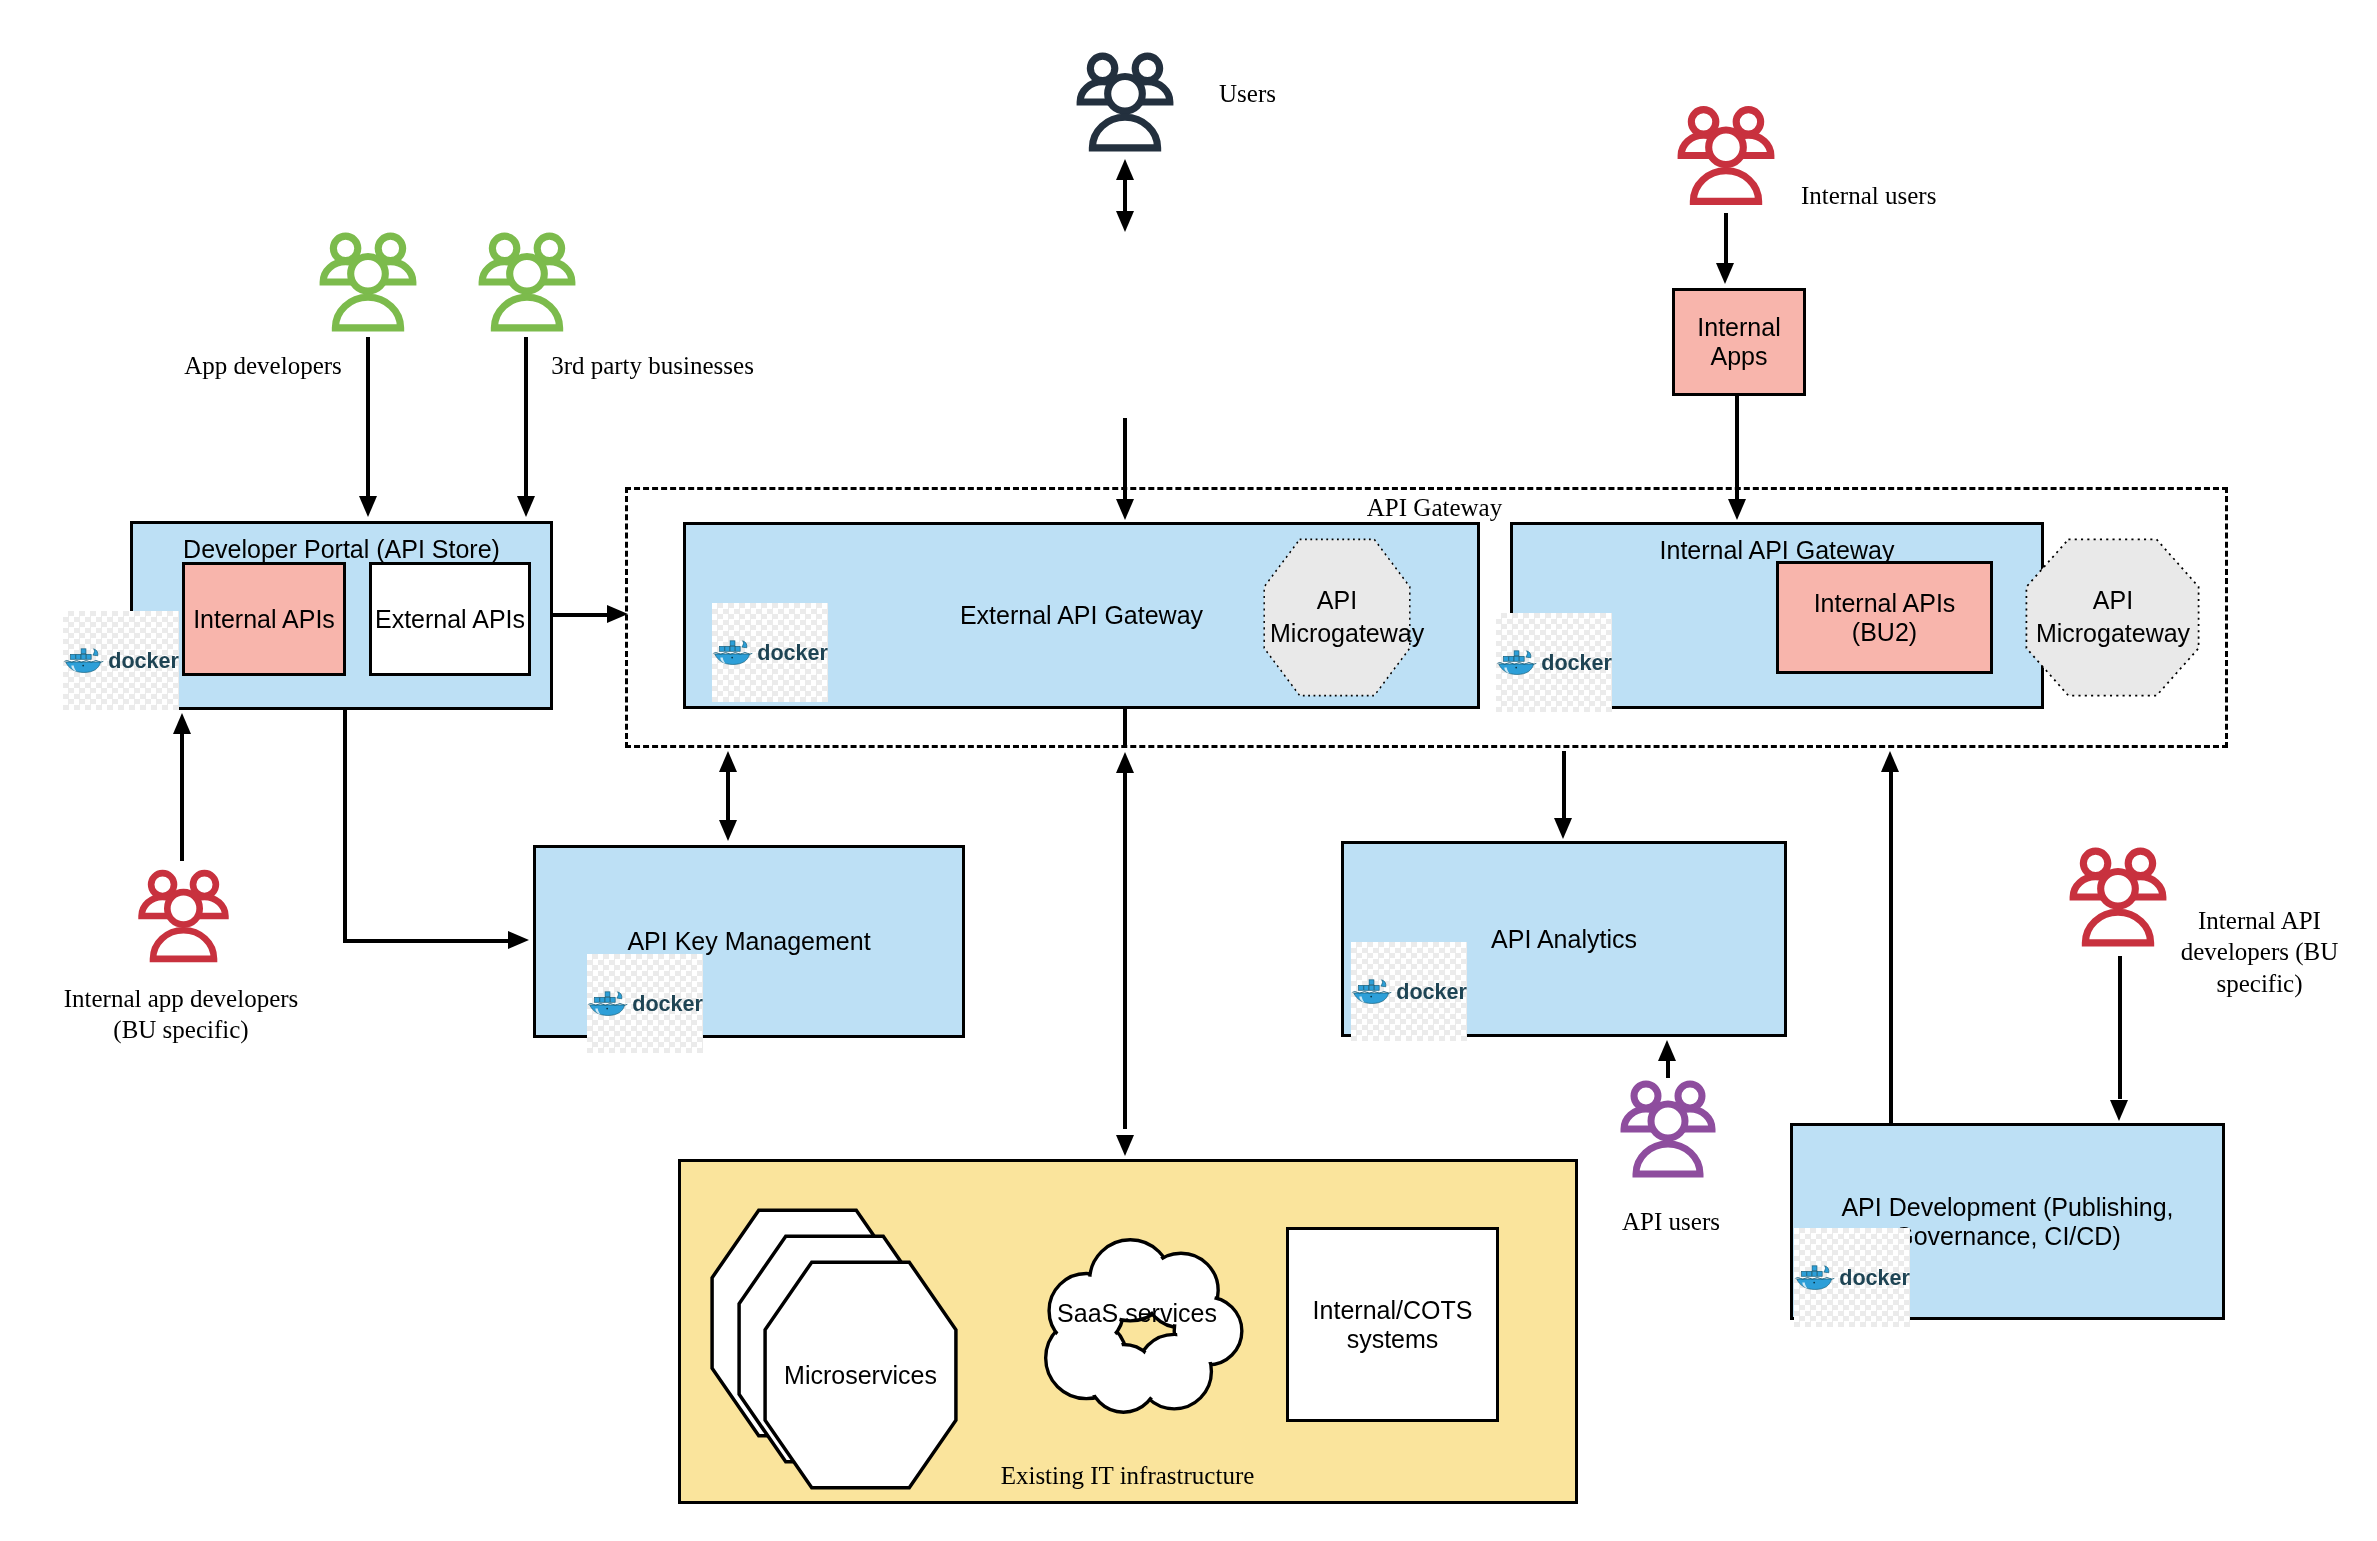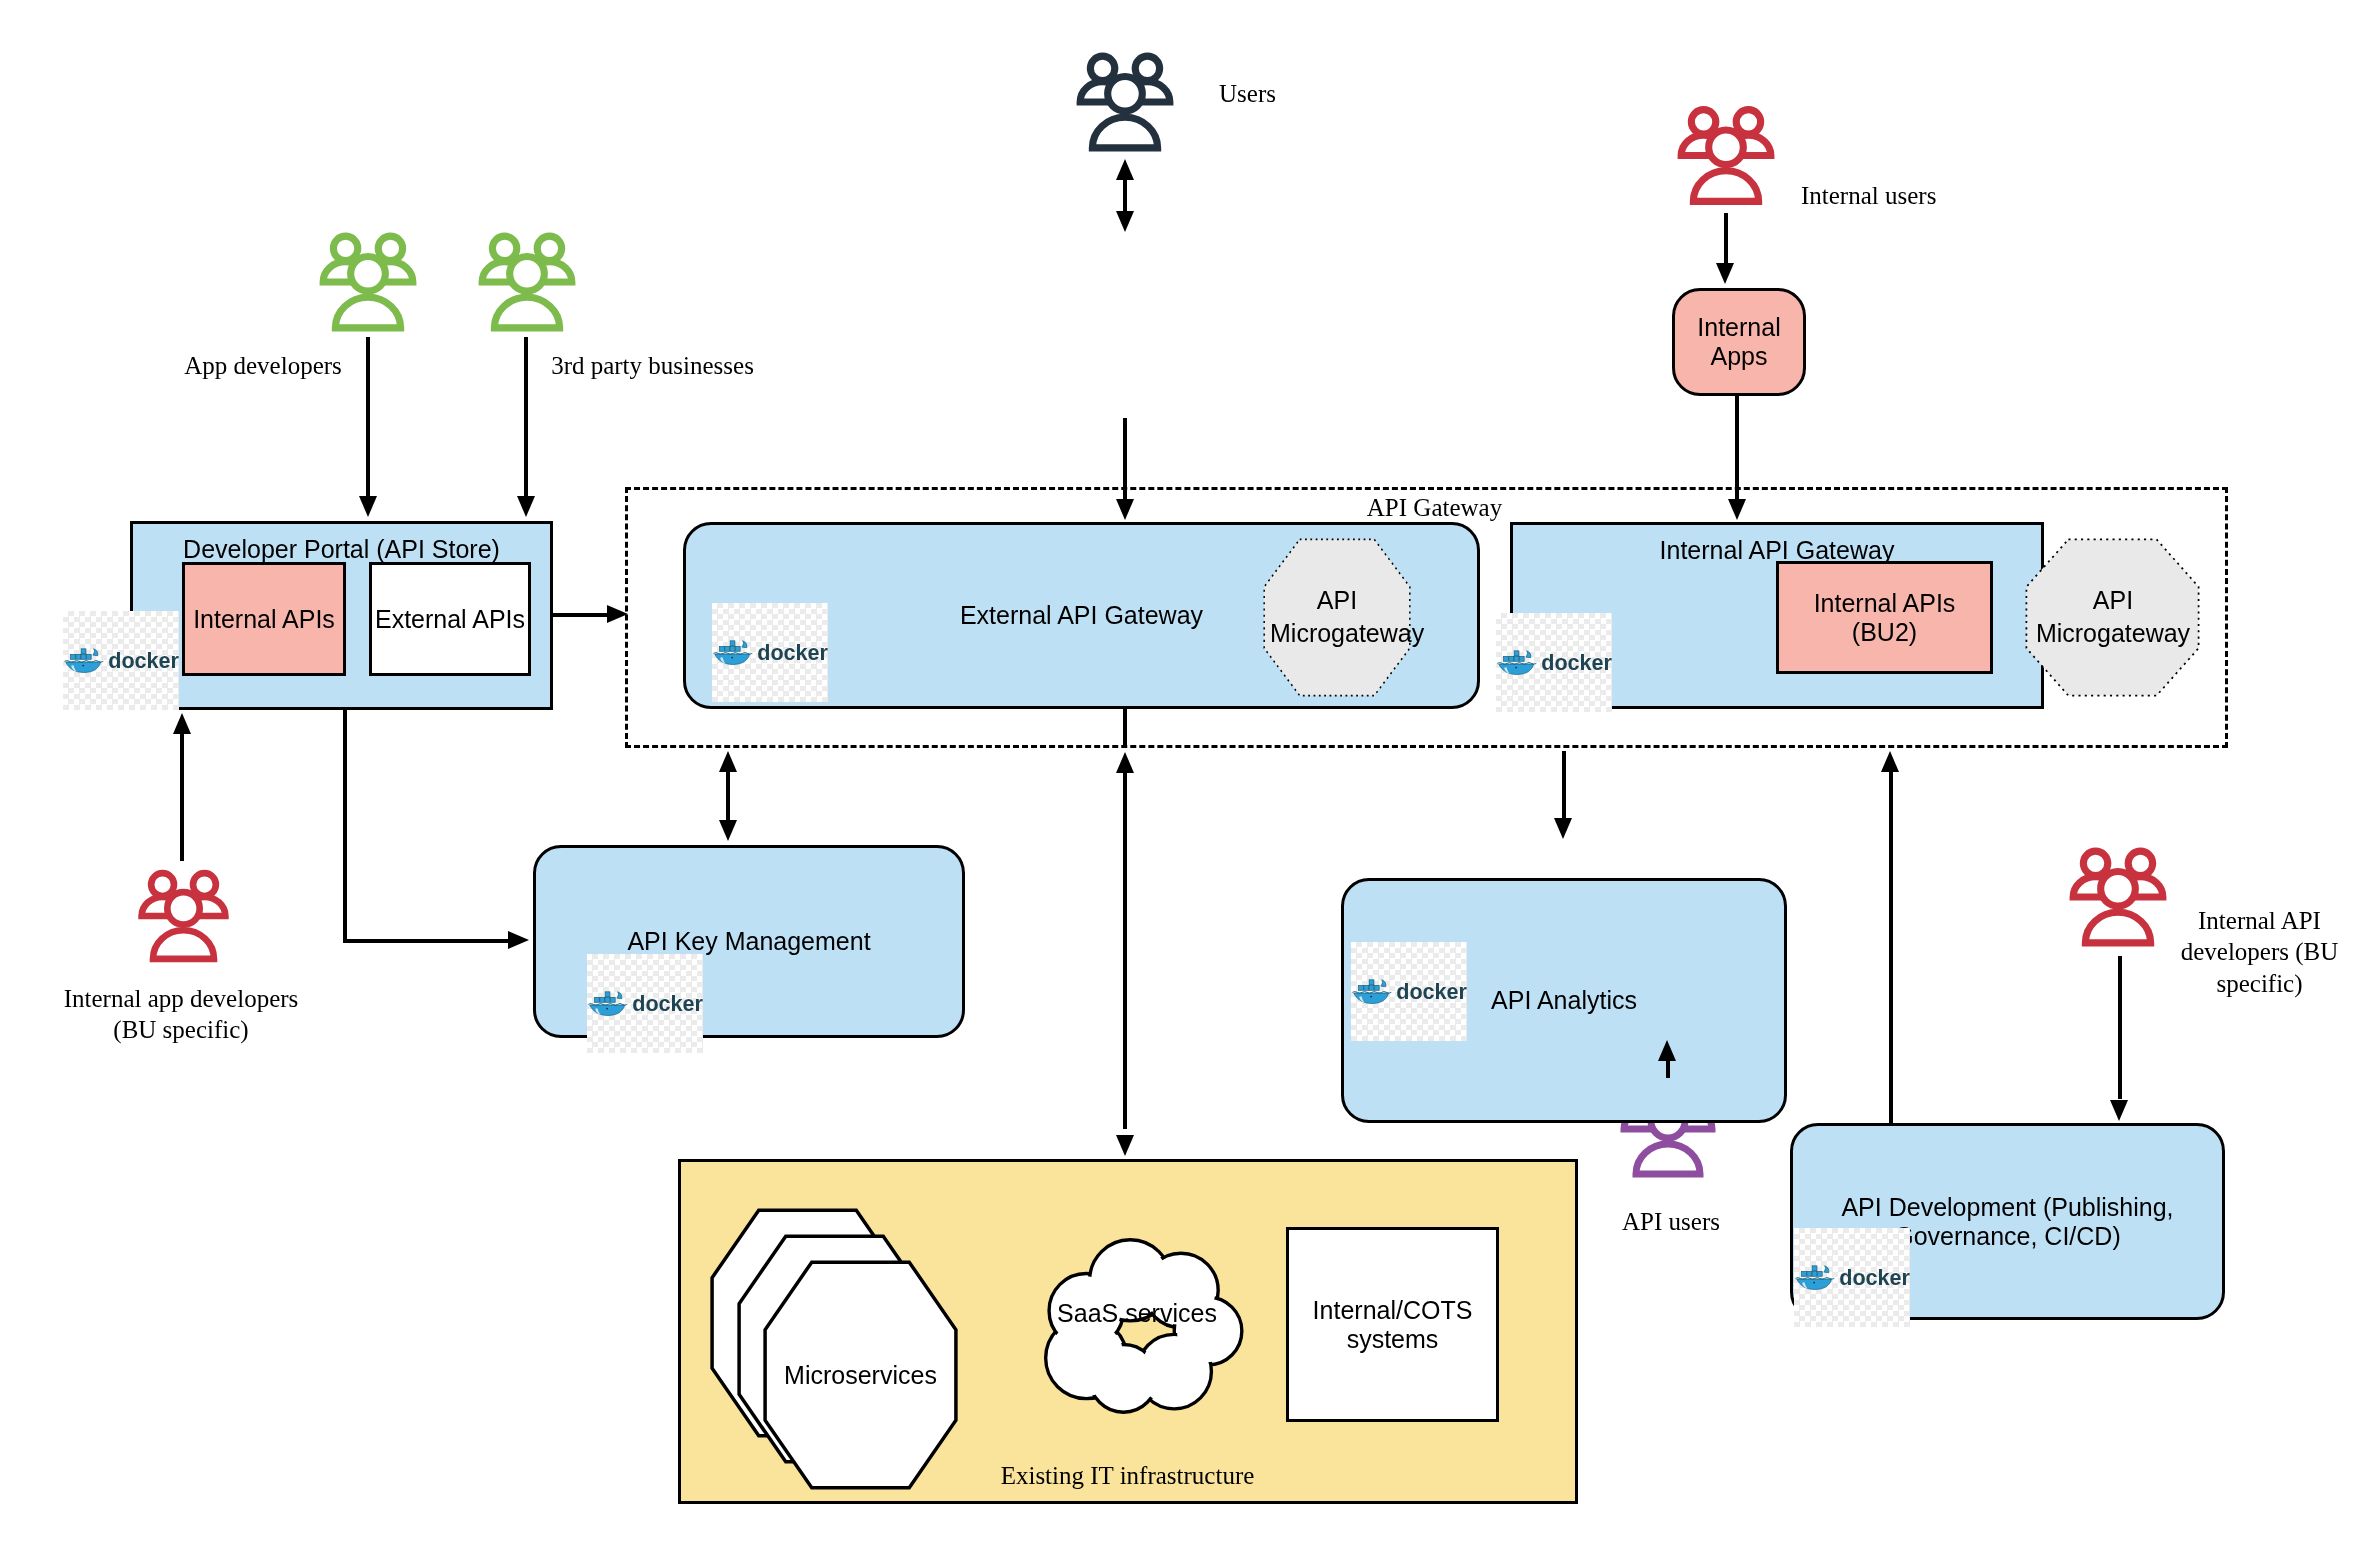--- a/index.html
+++ b/index.html
@@ -7,21 +7,21 @@
     --hex-gray:#E9E9E9; --icon-green:#7CBB4C; --icon-red:#C8313E; --icon-purple:#8E4D9E; --icon-navy:#23303E;
   }
   html,body{margin:0;padding:0;background:#fff;}
   #canvas{position:relative;width:2377px;height:1541px;background:#fff;overflow:hidden;
           font-family:"Liberation Sans","DejaVu Sans",sans-serif;font-size:25px;color:#000;}
   .box{position:absolute;box-sizing:border-box;border:3.5px solid #000;}
   .blue{background:var(--box-blue);} .pink{background:var(--box-pink);} .green{background:var(--box-green);}
   .yellow{background:var(--box-yellow);} .white{background:#fff;}
   .dashed{border:3.5px dashed #000;background:transparent;}
   .btitle{position:absolute;left:0;right:0;top:11px;text-align:center;}
-  .ctitle{display:flex;align-items:center;justify-content:center;text-align:center;border-radius:28px;}
+  .ctitle{display:flex;align-items:center;justify-content:center;text-align:center;}
   .inner{position:absolute;box-sizing:border-box;border:3.5px solid #000;display:flex;align-items:center;justify-content:center;text-align:center;padding:2.8px;}
   .lbl{position:absolute;line-height:1.25;font-family:Liberation Serif, serif;}
   .ctr{text-align:center;}
   .vline,.hline{position:absolute;background:#000;}
   .ah{position:absolute;width:0;height:0;}
   .ah.up{border-left:9px solid transparent;border-right:9px solid transparent;border-bottom:21px solid #000;}
   .ah.down{border-left:9px solid transparent;border-right:9px solid transparent;border-top:21px solid #000;}
   .ah.right{border-top:9px solid transparent;border-bottom:9px solid transparent;border-left:21px solid #000;}
   .people{position:absolute;}
   .people svg{width:100%;height:100%;}
@@ -122,21 +122,21 @@
 
   <div class="hexwrap" style="left:2025px;top:538px;width:175px;height:159px;">
     <svg viewBox="0 0 250 228" width="175" height="159" preserveAspectRatio="none">
       <polygon points="62,2 188,2 248,70 248,158 188,226 62,226 2,158 2,70" fill="var(--hex-gray)" stroke="#000" stroke-width="2.5" stroke-dasharray="3,6"></polygon>
     </svg>
   </div>
   <div class="hextext" style="left:2032px;top:584px;width:162px;">API Microgateway</div>
 
   <div class="box blue ctitle" style="left:533px;top:845px;width:432px;height:193px;">API Key Management</div>
 
-  <div class="box blue ctitle" style="left:1341px;top:841px;width:446px;height:245px;margin-top:37px;">API Analytics</div>
+  <div class="box blue ctitle" style="left:1341px;top:841px;width:446px;height:196px;">API Analytics</div>
 
   <div class="box blue ctitle" style="left:1790px;top:1123px;width:435px;height:197px;padding:0 14px;">API Development (Publishing, Governance, CI/CD)</div>
 
   <div class="box yellow" style="left:678px;top:1159px;width:900px;height:345px;">
     <div class="lbl ctr" style="left:0;top:298px;width:893px;">Existing IT infrastructure</div>
   </div>
 
   <div class="hexwrap" style="left:710px;top:1208px;width:195px;height:230px;">
     <svg viewBox="0 0 280 330" width="195" height="230">
         <polygon points="70,3 210,3 277,100 277,230 210,327 70,327 3,230 3,100" fill="#fff" stroke="#000" stroke-width="5"></polygon>

